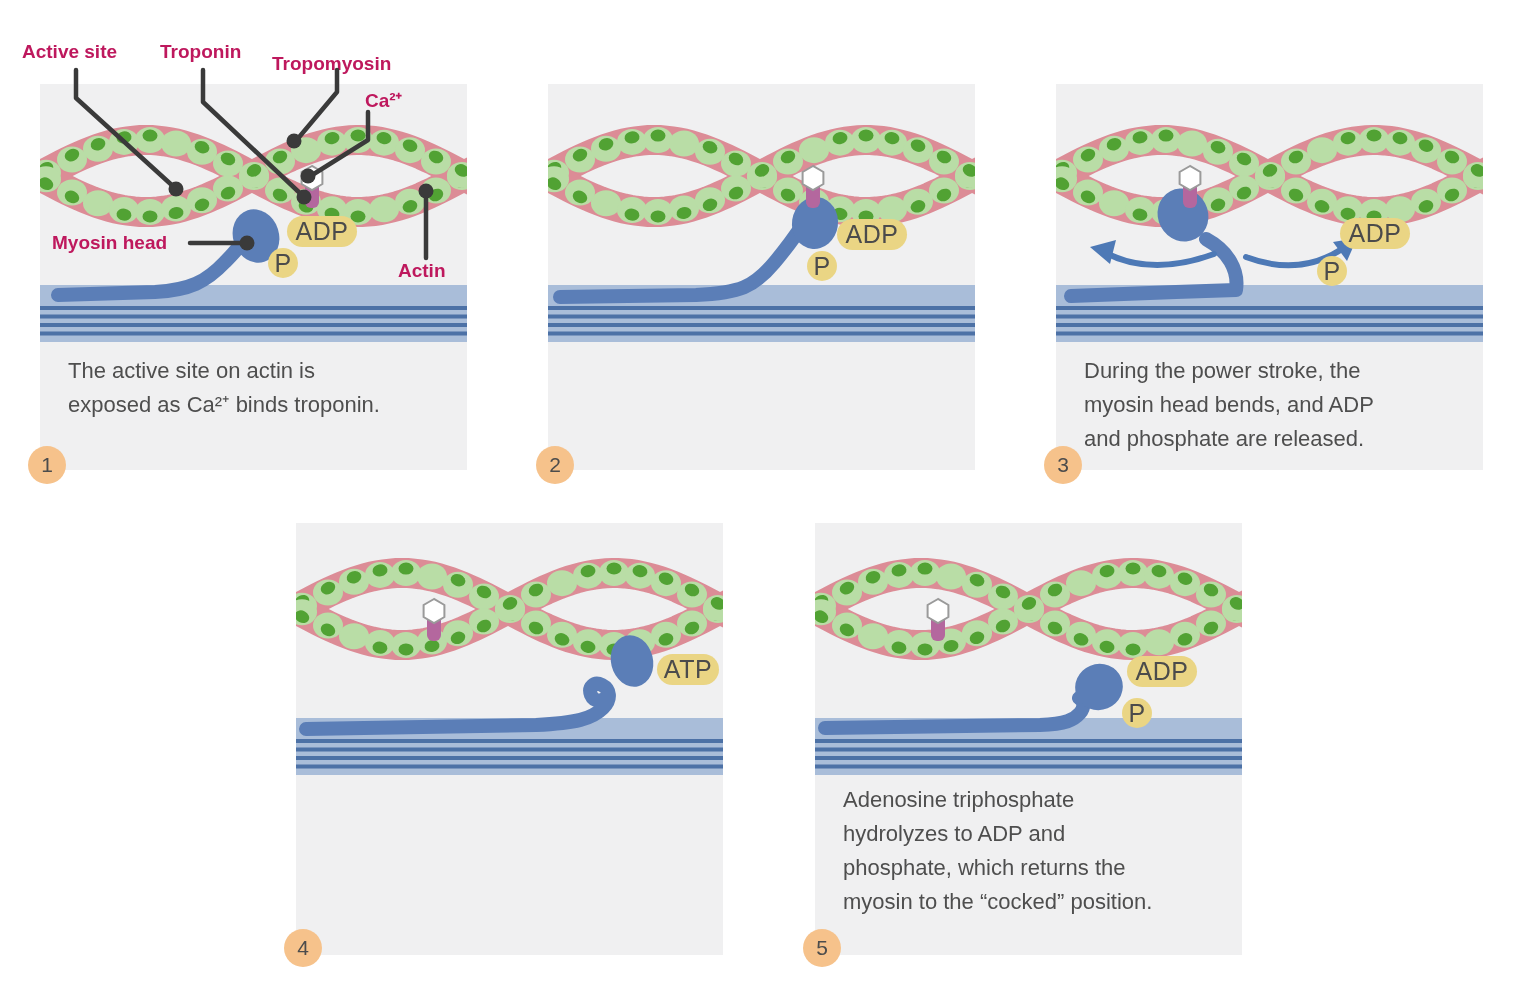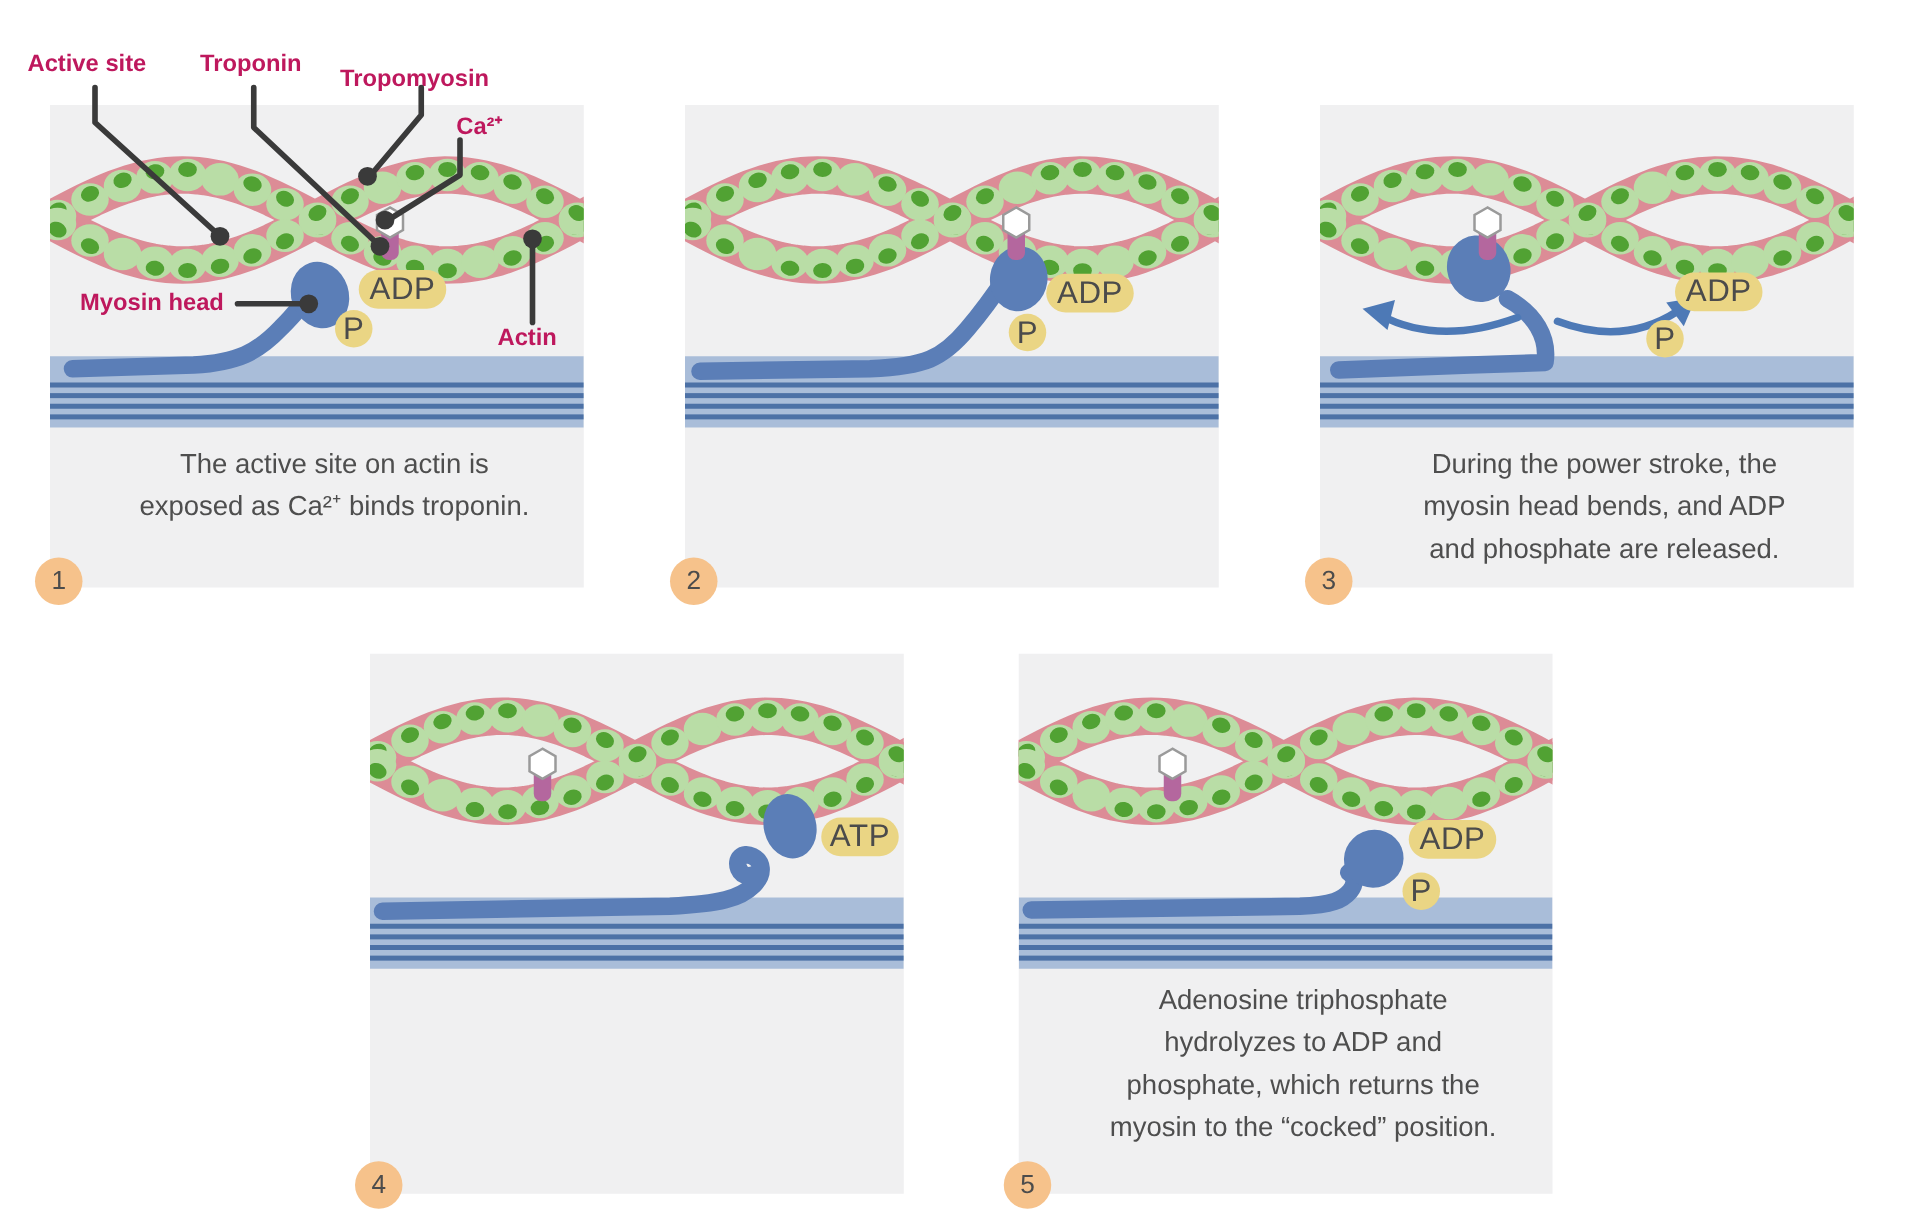--- a/index.html
+++ b/index.html
@@ -1,20 +1,20 @@
 <!DOCTYPE html>
 <html><head>
 <meta charset="utf-8">
 <style>
   html,body{margin:0;padding:0;background:#ffffff;}
   body{width:1536px;height:984px;position:relative;overflow:hidden;
        font-family:"Liberation Sans",sans-serif;}
   .panel{position:absolute;background:#f0f0f1;}
   .panel svg.fig{position:absolute;left:0;top:0;}
-  .caption{position:absolute;left:0;right:0;text-align:center;
+  .caption{position:absolute;left:0;right:0;
            font-size:22px;line-height:34px;color:#4e4e4e;white-space:pre-line;margin-left:28px;}
   .nbadge{position:absolute;left:-12px;width:38px;height:38px;border-radius:50%;
           background:#f6c28b;color:#4c4c4c;font-size:21px;
           display:flex;align-items:center;justify-content:center;}
   .pt .nbadge{top:362px;} .pb .nbadge{top:406px;}
   .chip{position:absolute;background:#ead584;color:#4b4b4b;font-size:25px;
         font-weight:500;letter-spacing:.5px;border-radius:16px;
         display:flex;align-items:center;justify-content:center;}
   .chip.round{border-radius:50%;}
   .lbl{position:absolute;font-size:19px;color:#be185d;font-weight:700;}
@@ -452,21 +452,21 @@
 hydrolyzes to ADP and
 phosphate, which returns the
 myosin to the “cocked” position.</div>
   <div class="nbadge">5</div>
 </div>
 
 <div class="lbl" style="left:22px;top:41px;">Active site</div>
 <div class="lbl" style="left:160px;top:41px;">Troponin</div>
 <div class="lbl" style="left:272px;top:41px;margin-top:12px;">Tropomyosin</div>
 <div class="lbl" style="left:365px;top:87px;">Ca²⁺</div>
-<div class="lbl" style="left:64px;top:232px;">Myosin head</div>
+<div class="lbl" style="left:52px;top:232px;">Myosin head</div>
 <div class="lbl" style="left:398px;top:260px;">Actin</div>
 <svg id="leaders" width="1536" height="984">
     <polyline points="76,70 76,98 175,188" fill="none" stroke="#3a3a3a" stroke-width="4.5" stroke-linecap="round" stroke-linejoin="round"></polyline>
     <polyline points="203,70 203,102 303,196" fill="none" stroke="#3a3a3a" stroke-width="4.5" stroke-linecap="round" stroke-linejoin="round"></polyline>
     <polyline points="337,70 337,92 295,142" fill="none" stroke="#3a3a3a" stroke-width="4.5" stroke-linecap="round" stroke-linejoin="round"></polyline>
     <polyline points="368,112 368,140 309,177" fill="none" stroke="#3a3a3a" stroke-width="4.5" stroke-linecap="round" stroke-linejoin="round"></polyline>
     <polyline points="190,243 246,243" fill="none" stroke="#3a3a3a" stroke-width="4.5" stroke-linecap="round" stroke-linejoin="round"></polyline>
     <polyline points="426,258 426,192" fill="none" stroke="#3a3a3a" stroke-width="4.5" stroke-linecap="round" stroke-linejoin="round"></polyline>
     <circle cx="176" cy="189" r="7.5" fill="#3a3a3a"></circle>
     <circle cx="304" cy="197" r="7.5" fill="#3a3a3a"></circle>

